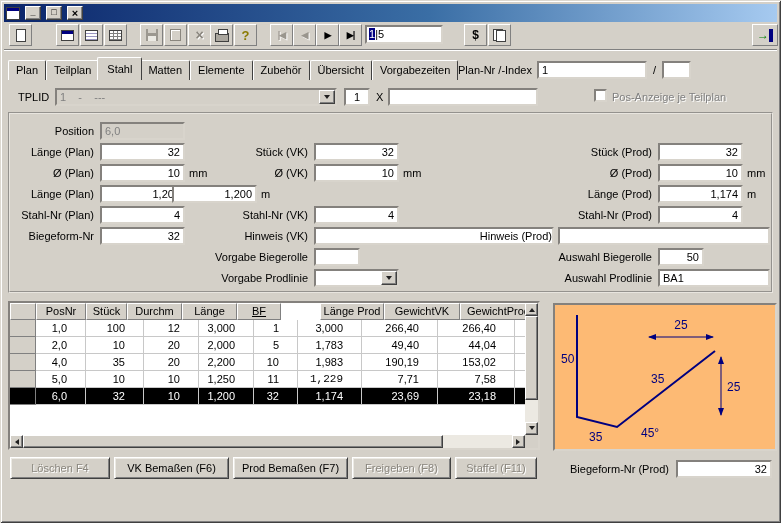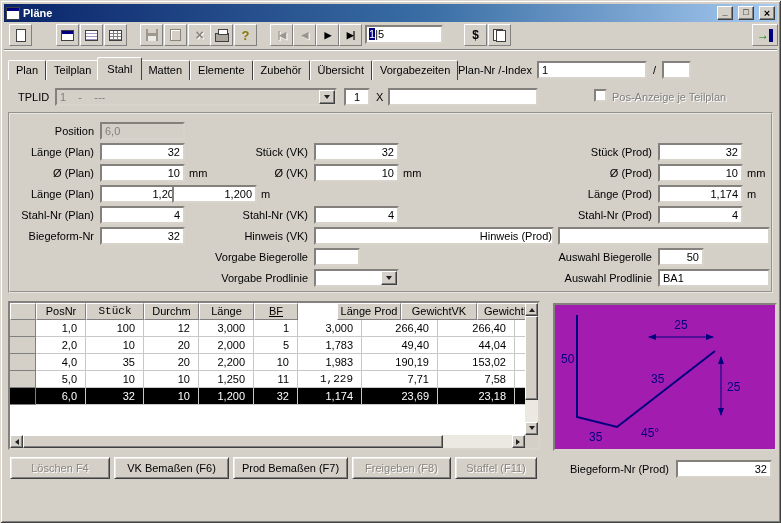--- a/index.html
+++ b/index.html
@@ -68,49 +68,48 @@
   .combo-btn{width:16px;background:#d4d0c8;border:1px solid;border-color:#fff #404040 #404040 #fff;box-shadow:inset -1px -1px 0 #808080;display:flex;align-items:center;justify-content:center;flex:none;}
   .arr{width:0;height:0;border-left:3px solid transparent;border-right:3px solid transparent;border-top:4px solid #202020;}
   .chkbox{position:absolute;width:13px;height:13px;background:#fff;border:2px inset #d8d4cc;}
   .groupbox{position:absolute;left:8px;top:112px;width:765px;height:181px;border:2px groove #e8e5df;}
   
   .grid{position:absolute;left:8px;top:301px;width:532px;height:149px;border:2px inset #d8d4cc;background:#fff;}
   .grid-cols{position:absolute;left:0;top:0;right:13px;bottom:13px;overflow:hidden;}
   .g-hrow{display:flex;height:17px;}
   .gh-cell{flex:none;height:17px;background:#d4d0c8;border-top:1px solid #fff;border-left:1px solid #fff;border-right:1px solid #808080;border-bottom:1px solid #808080;font-size:11px;line-height:15px;text-align:center;overflow:hidden;white-space:nowrap;}
   .g-row{display:flex;height:17px;}
-  .g-cell{flex:none;height:17px;border-right:1px solid #c8c8c8;border-bottom:1px solid #c8c8c8;background:#fff;font-size:11px;line-height:16px;text-align:right;padding-right:8px;overflow:hidden;white-space:nowrap;}
+  .g-cell{flex:none;height:17px;border-right:1px solid #c8c8c8;border-bottom:1px solid #c8c8c8;background:#fff;font-size:11px;line-height:16px;text-align:right;padding-right:18px;overflow:hidden;white-space:nowrap;}
   .g-cell.gsel{background:#d4d0c8;border-right:1px solid #808080;border-bottom:1px solid #808080;padding:0;}
   .g-row.sel .g-cell{background:#000;color:#fff;}
   .vscroll{position:absolute;top:0;right:0;bottom:13px;width:13px;background:#ece9e2;}
   .hscroll{position:absolute;left:0;bottom:0;right:13px;height:13px;background:#ece9e2;}
   .sbtn{position:absolute;width:13px;height:13px;background:#d4d0c8;border:1px solid;border-color:#fff #404040 #404040 #fff;box-shadow:inset -1px -1px 0 #808080;display:flex;align-items:center;justify-content:center;}
   .sarr{width:0;height:0;border:3px solid transparent;}
   .sarr.up{border-bottom:4px solid #202020;margin-top:-2px;}
   .sarr.down{border-top:4px solid #202020;margin-bottom:-2px;}
   .sarr.lf{border-right:4px solid #202020;margin-left:-2px;}
   .sarr.rt{border-left:4px solid #202020;margin-right:-2px;}
   .vthumb{position:absolute;left:0;top:13px;width:13px;height:84px;background:#d4d0c8;border:1px solid;border-color:#fff #404040 #404040 #fff;box-shadow:inset -1px -1px 0 #808080;}
   .hthumb{position:absolute;top:0;left:13px;width:420px;height:13px;background:#d4d0c8;border:1px solid;border-color:#fff #404040 #404040 #fff;box-shadow:inset -1px -1px 0 #808080;}
   .sb-corner{position:absolute;right:0;bottom:0;width:13px;height:13px;background:#d4d0c8;}
   
-  .diagram{position:absolute;left:553px;top:303px;width:224px;height:148px;border:2px inset #d8d4cc;background:#a21caf;}
+  .diagram{position:absolute;left:553px;top:303px;width:224px;height:148px;border:2px inset #d8d4cc;background:#fdba74;}
   .diagram text{font-family:"Liberation Sans",sans-serif;font-size:12px;}
   
   .abtn{position:absolute;top:457px;height:22px;background:#d4d0c8;border:1px solid;border-color:#fff #404040 #404040 #fff;box-shadow:inset 1px 1px 0 #eceae4, inset -1px -1px 0 #808080;font-size:11px;font-family:inherit;color:#000;}
   .abtn.disabled{color:#8a867e;text-shadow:1px 1px 0 #fff;}
 </style>
 </head>
 <body>
 
 <div class="win">
 
   <div class="titlebar">
     <span class="app-icon"></span>
-    <span class="title-text">Pläne</span>
     <span class="tbtn">_</span>
     <span class="tbtn">□</span>
     <span class="tbtn close">×</span>
   </div>
 
   <div class="toolbar">
     <div class="tool" style="left:5px">
         <span class="ic-page"></span>
       </div>
     <div class="tool" style="left:52px">
@@ -289,21 +288,21 @@
       <span class="flabel" style="width:136px">Auswahl Prodlinie</span>
       <div class="ffield left" style="width:112px">BA1</div>
     </div>
   </div>
 
   <div class="grid">
     <div class="grid-cols">
       <div class="g-hrow">
           <div class="gh-cell" style="width: 26px;"></div>
           <div class="gh-cell" style="width: 50px;">PosNr</div>
-          <div class="gh-cell" style="width: 58px; font-family: Liberation Mono, monospace;">Stück</div>
+          <div class="gh-cell" style="width: 41px;">Stück</div>
           <div class="gh-cell" style="width: 55px;">Durchm</div>
           <div class="gh-cell" style="width: 55px;">Länge</div>
           <div class="gh-cell" style="width: 44px; text-decoration: underline;">BF</div>
           <div class="gh-cell" style="width: 64px; margin-left: 39px;">Länge Prod</div>
           <div class="gh-cell" style="width: 76px;">GewichtVK</div>
           <div class="gh-cell" style="width: 77px;">GewichtProd</div>
           <div class="gh-cell" style="width: 14px;">Ge</div>
         </div>
       <div>
           <div class="g-row">

